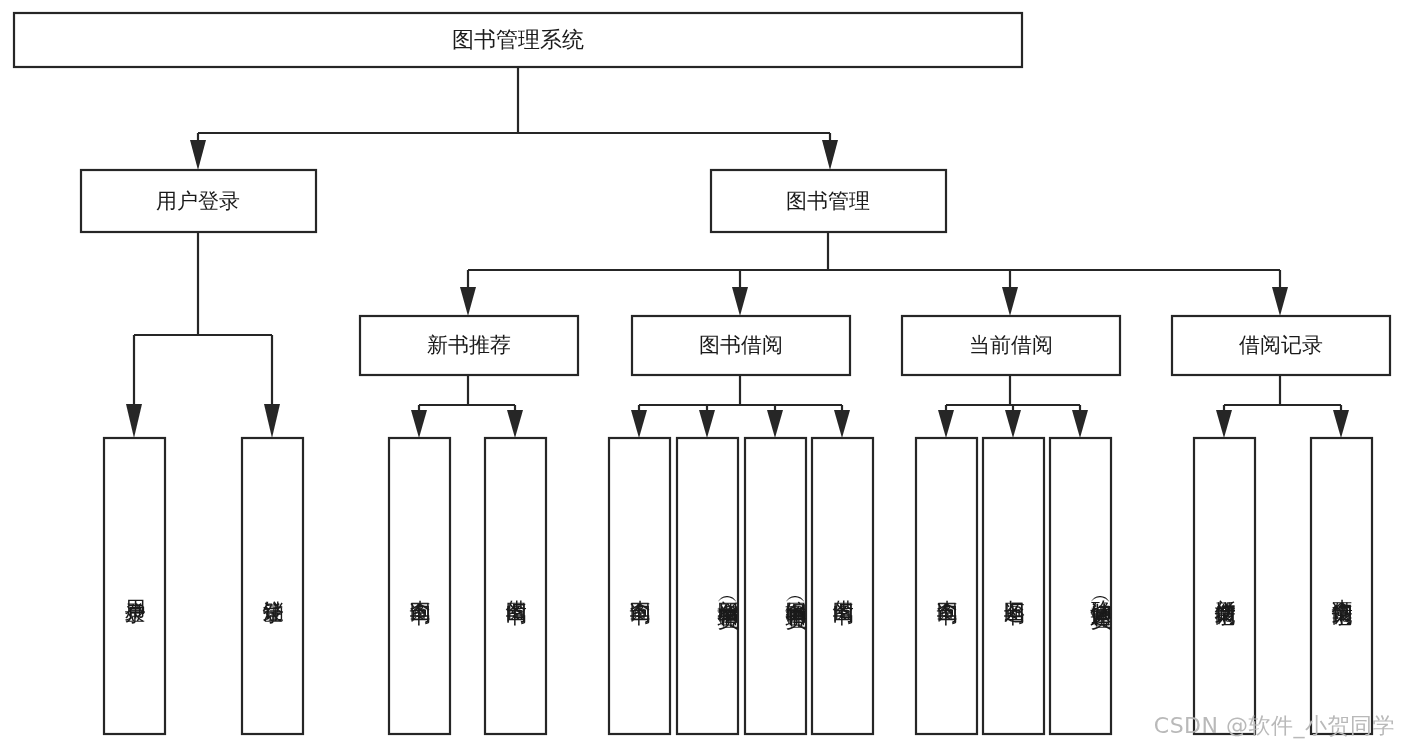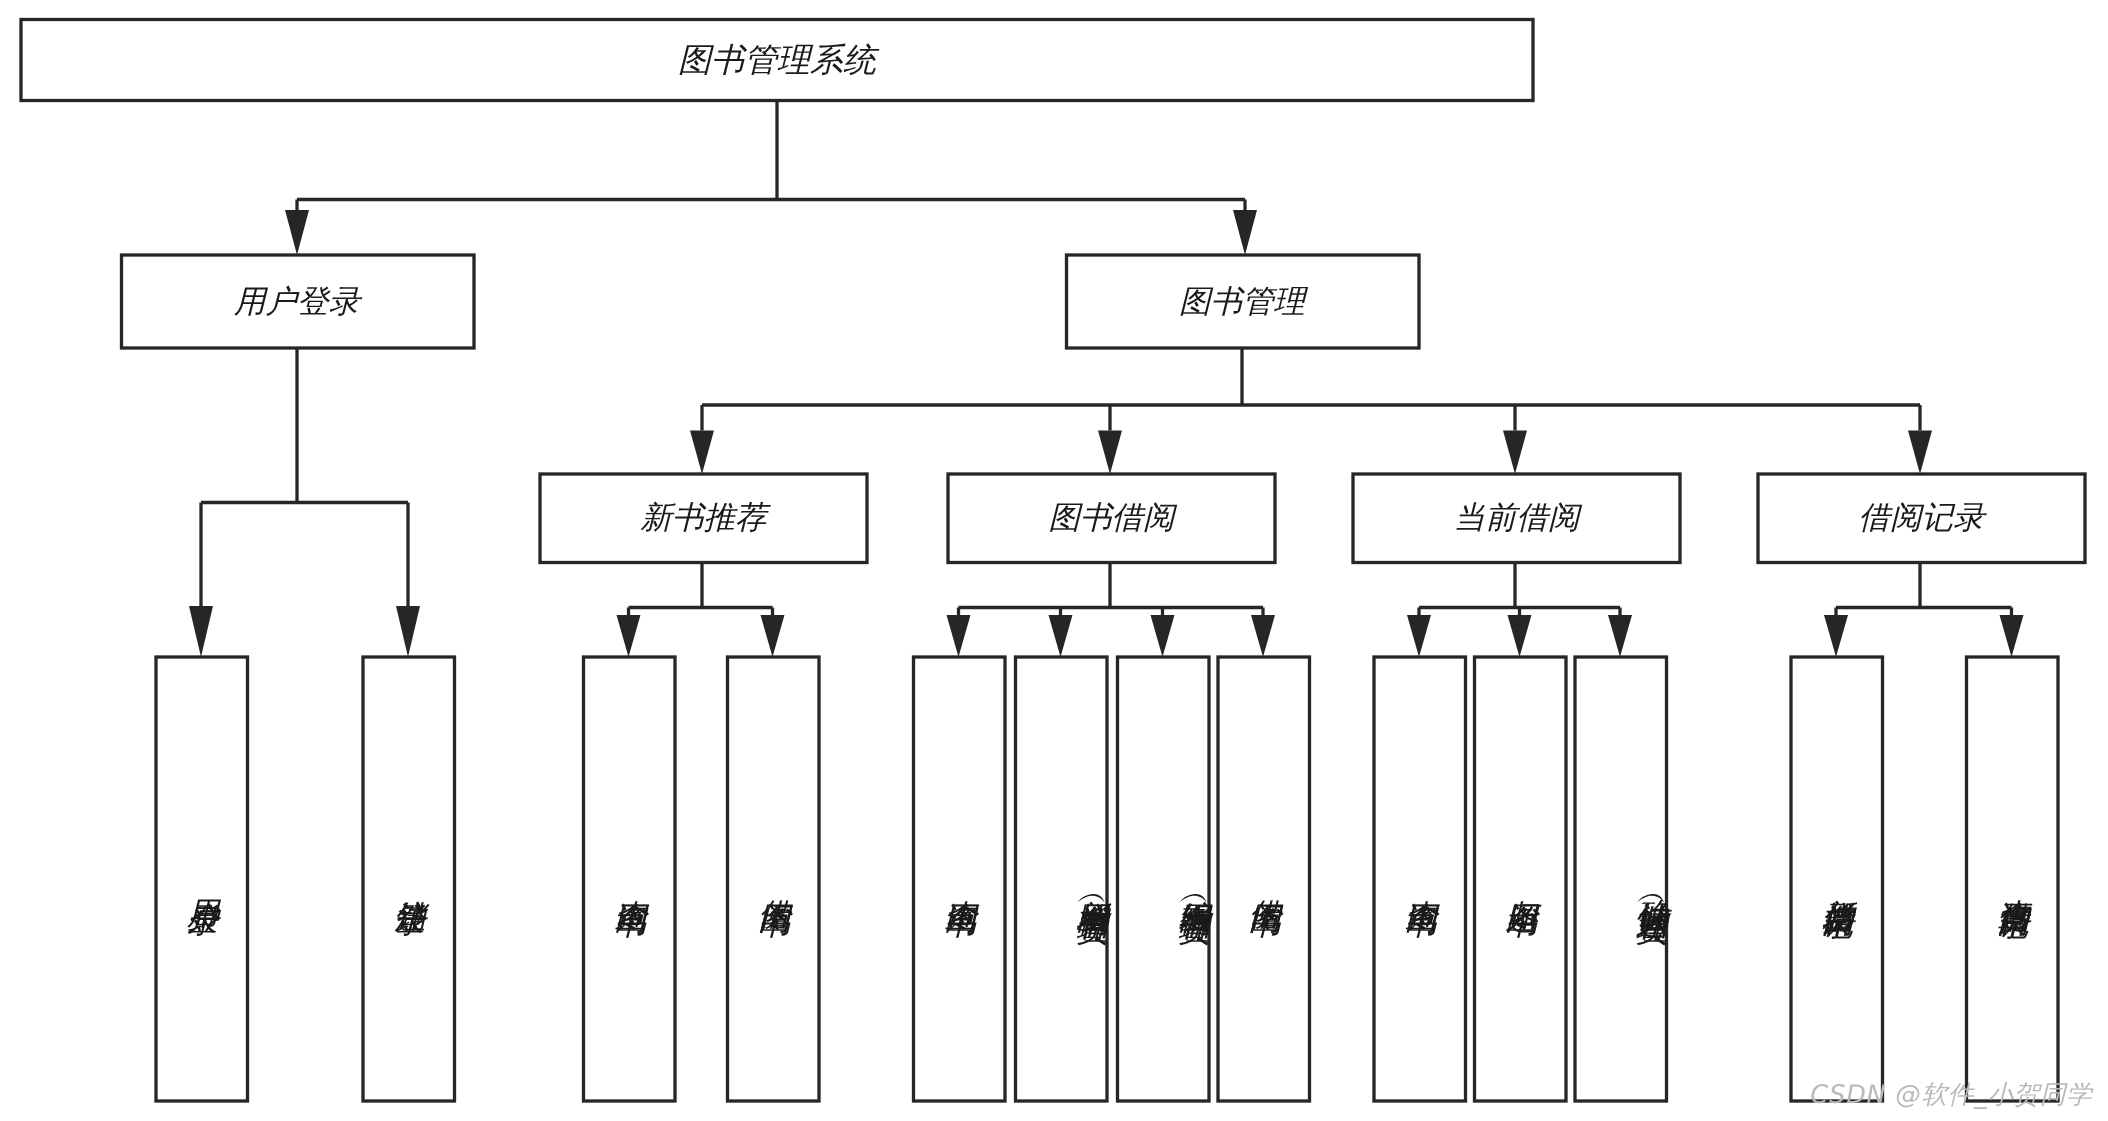--- a/index.html
+++ b/index.html
@@ -11,21 +11,20 @@
     width: 1405px;
     height: 747px;
     font-family: "DejaVu Sans", "Liberation Sans", sans-serif;
     overflow: hidden;
     position: relative;
   }
   #diagram-root {
     position: relative;
     width: 1405px;
     height: 747px;
-    font-style: italic;
   }
   svg.diagram {
     position: absolute;
     top: 0;
     left: 0;
     width: 1405px;
     height: 747px;
   }
   .node-box {
     fill: #ffffff;
@@ -66,21 +65,21 @@
     justify-content: center;
     white-space: nowrap;
     pointer-events: none;
     box-sizing: border-box;
   }
   .watermark {
     position: absolute;
     right: 10px;
     bottom: 6px;
     font-family: "DejaVu Sans", "Liberation Sans", sans-serif;
-    font-size: 17px;
+    font-size: 22px;
     color: #b9b9b9;
     letter-spacing: 0.5px;
     white-space: nowrap;
   }
 </style>
 </head>
 <body>
 
 <div id="diagram-root">
 

